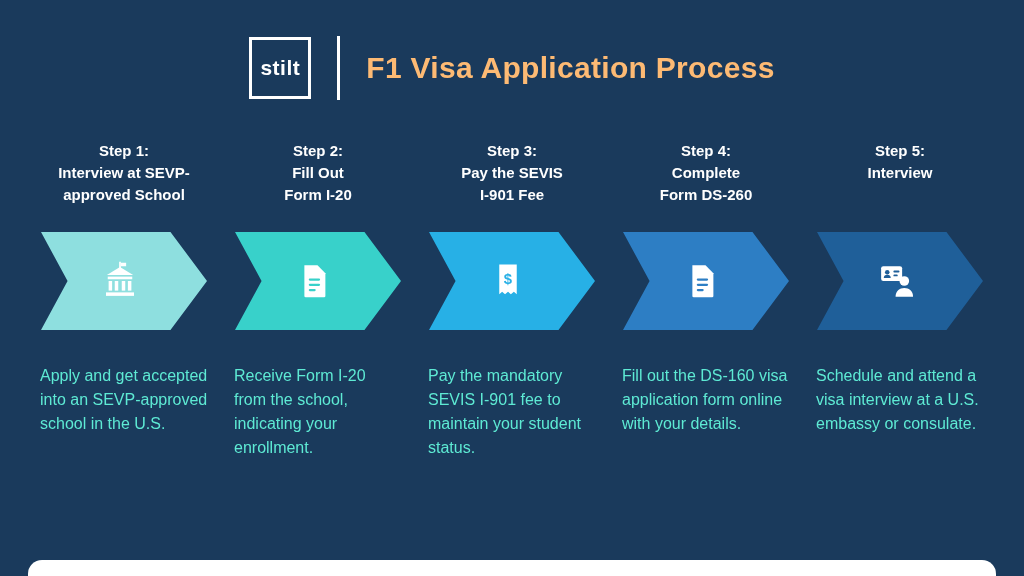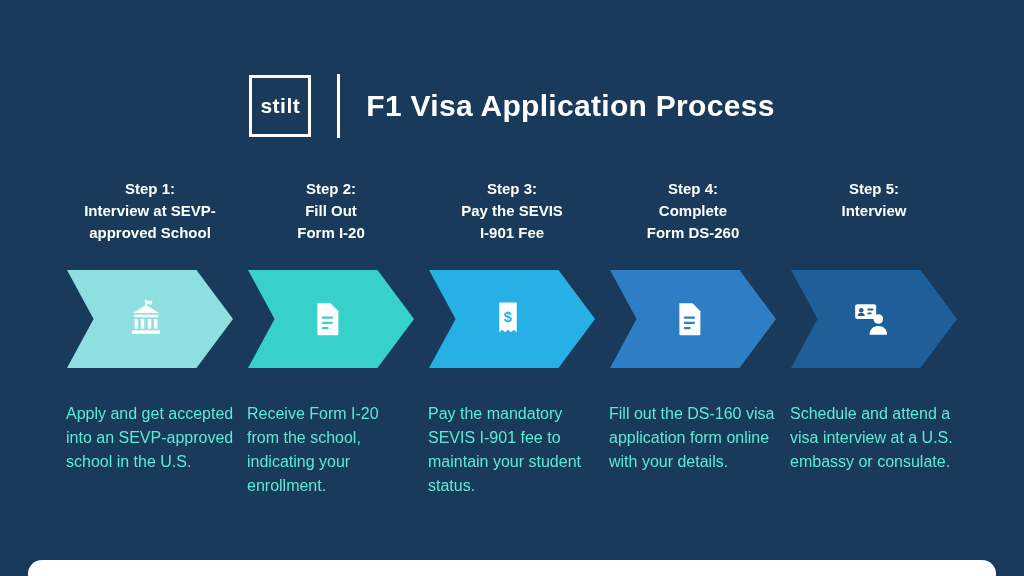--- a/index.html
+++ b/index.html
@@ -12,21 +12,21 @@
     position: relative;
     width: 1024px;
     height: 576px;
     background: #1a3a5c;
     overflow: hidden;
   }
   .header {
     display: flex;
     align-items: center;
     justify-content: center;
-    padding-top: 74px;
+    padding-top: 36px;
   }
   .logo-box {
     width: 62px;
     height: 62px;
     border: 3px solid #ffffff;
     display: flex;
     align-items: center;
     justify-content: center;
   }
   .logo-text {
@@ -35,29 +35,29 @@
     font-size: 21px;
     letter-spacing: 0.5px;
   }
   .header-divider {
     width: 3px;
     height: 64px;
     background: #ffffff;
     margin: 0 26px;
   }
   .page-title {
-    color: #ffffff;
+    color: #fdba74;
     font-weight: bold;
     font-size: 30px;
     letter-spacing: 0.3px;
   }
   .steps-row {
     display: flex;
     justify-content: center;
-    gap: 1px;
+    gap: 14px;
     margin-top: 40px;
   }
   .step {
     width: 180px;
     display: flex;
     flex-direction: column;
     align-items: center;
   }
   .step-title {
     color: #ffffff;

